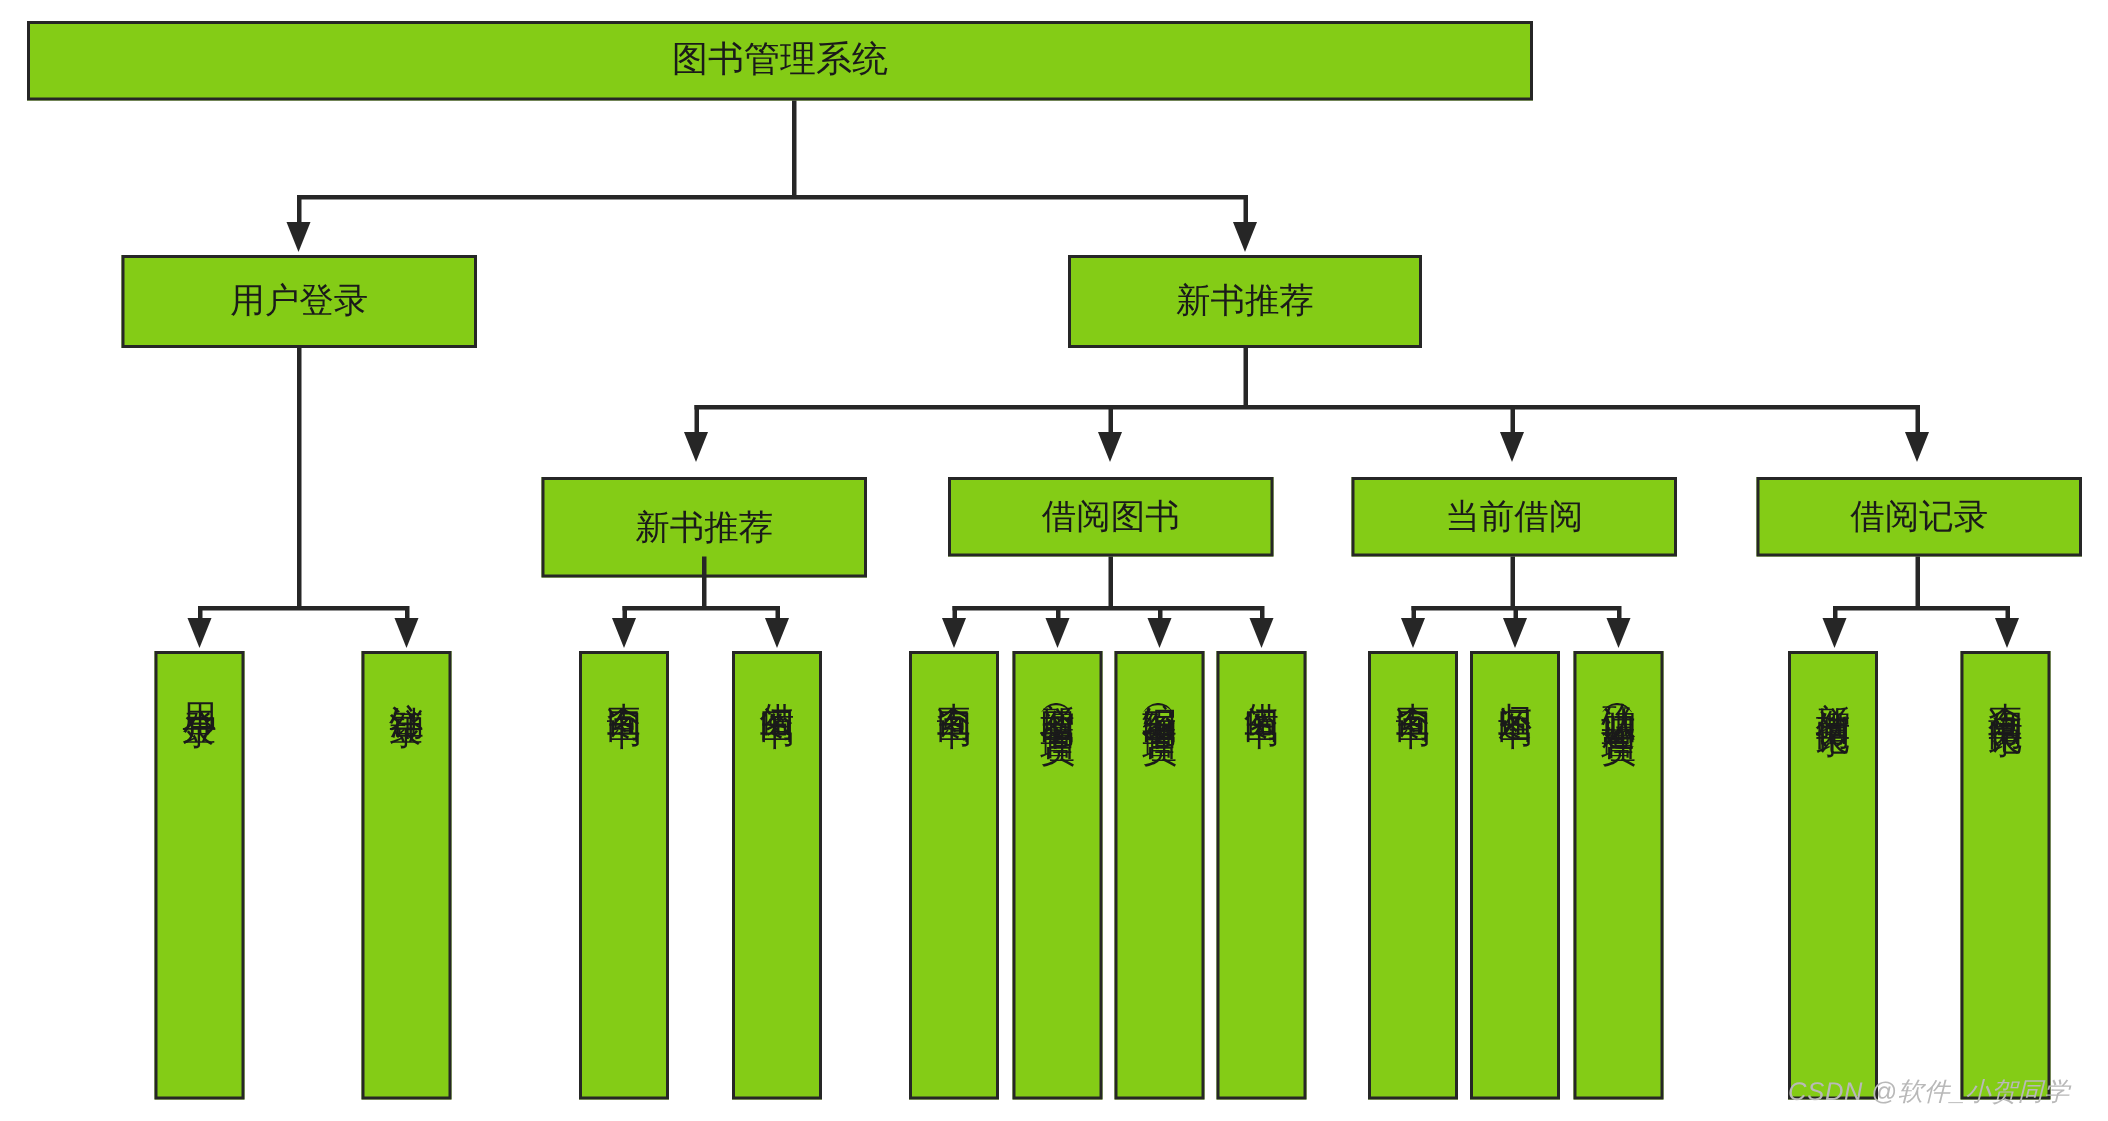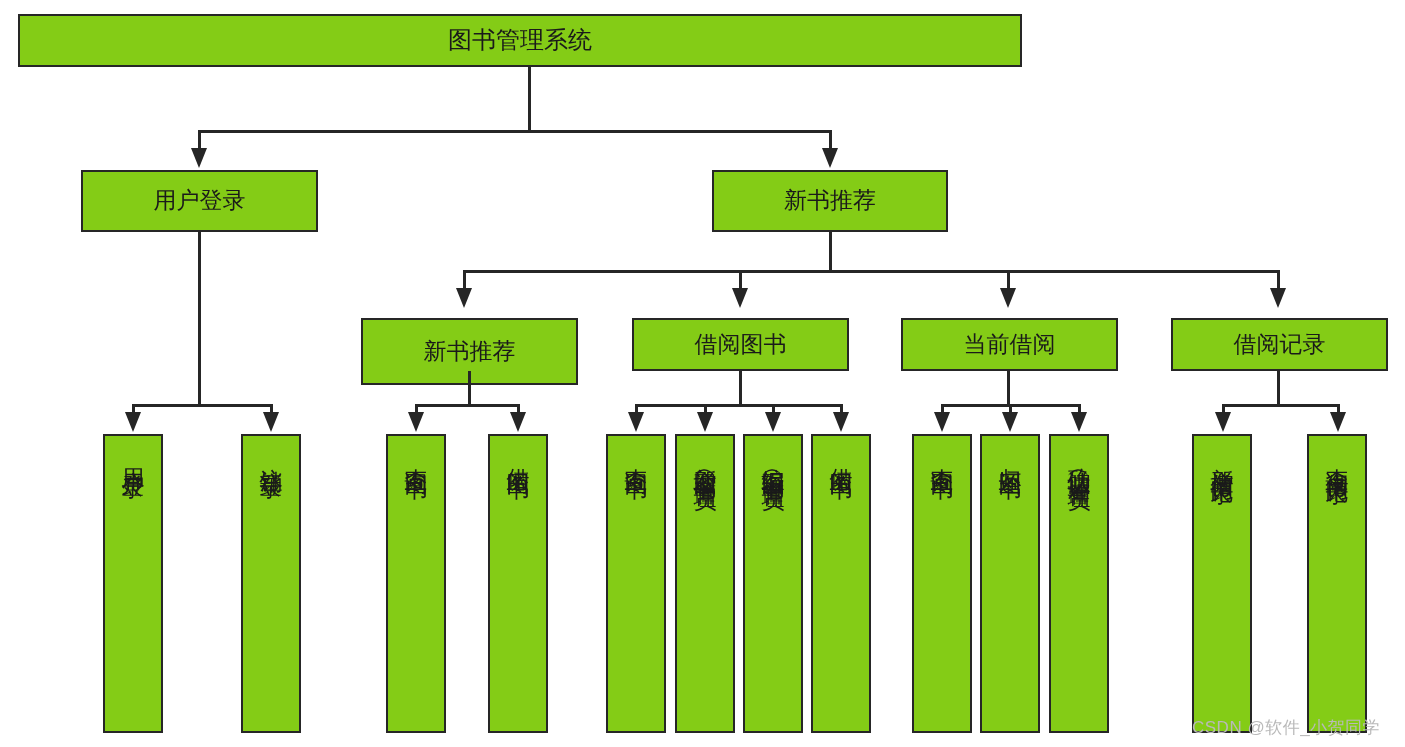--- a/index.html
+++ b/index.html
@@ -195,15 +195,15 @@
     <span class="vtext">确认归还（管理员）</span>
   </div>
 
   <div class="node leaf" style="left:1192px; top:434px; width:60px; height:299px;">
     <span class="vtext">新增借阅记录</span>
   </div>
   <div class="node leaf" style="left:1307px; top:434px; width:60px; height:299px;">
     <span class="vtext">查询借阅记录</span>
   </div>
 
-  <div class="watermark" style="left:1192px; top:716px;">CSDN @软件_小贺同学</div>
+  <div class="watermark" style="left:1192px; top:716px;font-style:italic;">CSDN @软件_小贺同学</div>
 
 </div>
 
 </body></html>

